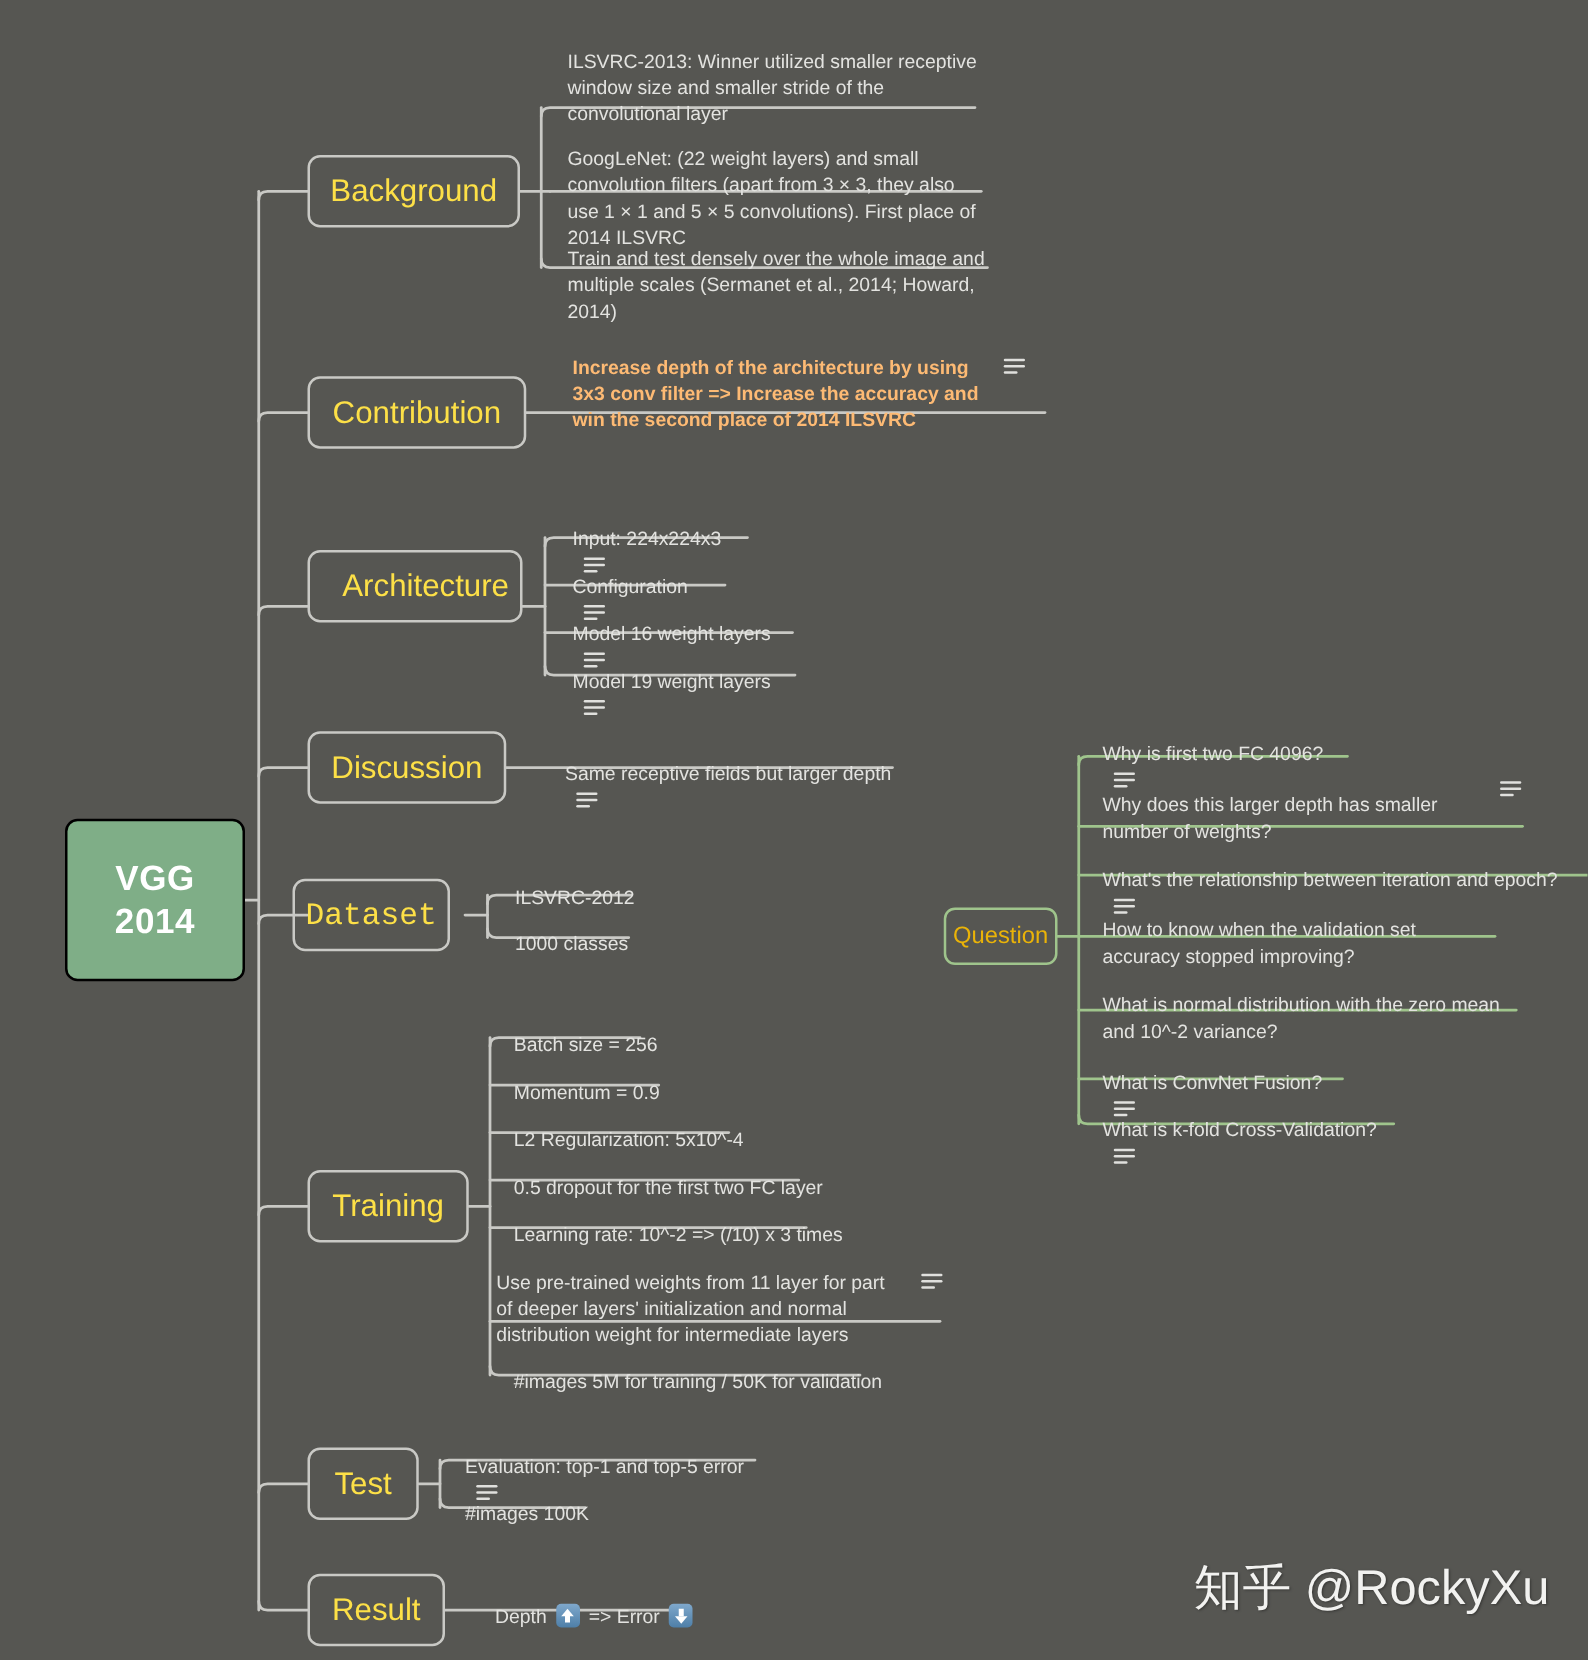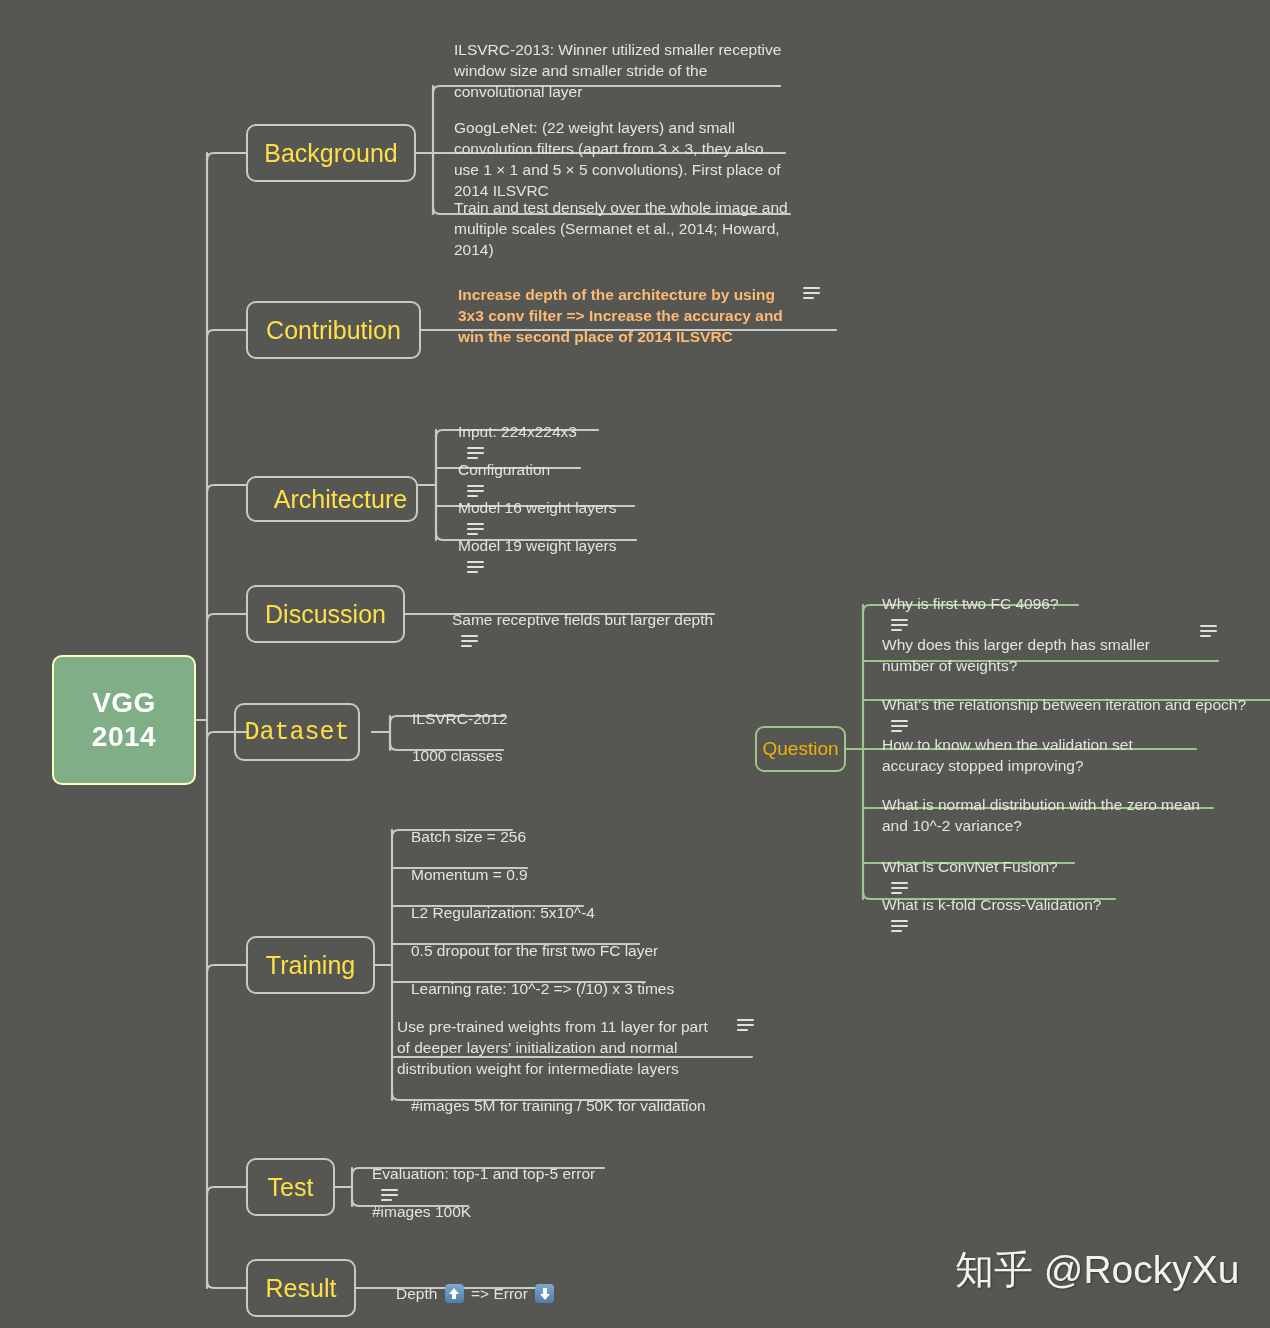--- a/index.html
+++ b/index.html
@@ -11,21 +11,21 @@
     position:relative;
   }
   #canvas{position:absolute;left:0;top:0;width:1270px;height:1328px;}
   svg.links{position:absolute;left:0;top:0;width:1270px;height:1328px;pointer-events:none;}
 
   
   .root{
     position:absolute;
     box-sizing:border-box;
     background:#7FAE87;
-    border:2px solid #fef9c3;
+    border:2px solid #000000;
     border-radius:10px;
     color:#FFFFFF;
     font-weight:bold;
     font-size:28px;
     line-height:34px;
     display:flex;
     flex-direction:column;
     align-items:center;
     justify-content:center;
     letter-spacing:.5px;
@@ -194,21 +194,21 @@
 
   <div class="root" style="left:52px;top:655px;width:144px;height:130px;">
     <span>VGG</span>
     <span>2014</span>
   </div>
 
   <div class="branch" style="left:246px;top:124px;width:170px;height:58px;">Background</div>
 
   <div class="branch" style="left:246px;top:301px;width:175px;height:58px;">Contribution</div>
 
-  <div class="branch" style="left:246px;top:476px;width:172px;height:46px;padding-left:31px;">Architecture</div>
+  <div class="branch" style="left:246px;top:440px;width:172px;height:58px;padding-left:31px;">Architecture</div>
 
   <div class="branch" style="left:246px;top:585px;width:159px;height:58px;">Discussion</div>
 
   <div class="branch" style="left:234px;top:703px;width:126px;height:58px;font-family:Liberation Mono, monospace;">Dataset</div>
 
   <div class="branch" style="left:246px;top:936px;width:129px;height:58px;">Training</div>
 
   <div class="branch" style="left:246px;top:1158px;width:89px;height:58px;">Test</div>
 
   <div class="branch" style="left:246px;top:1259px;width:110px;height:58px;">Result</div>

